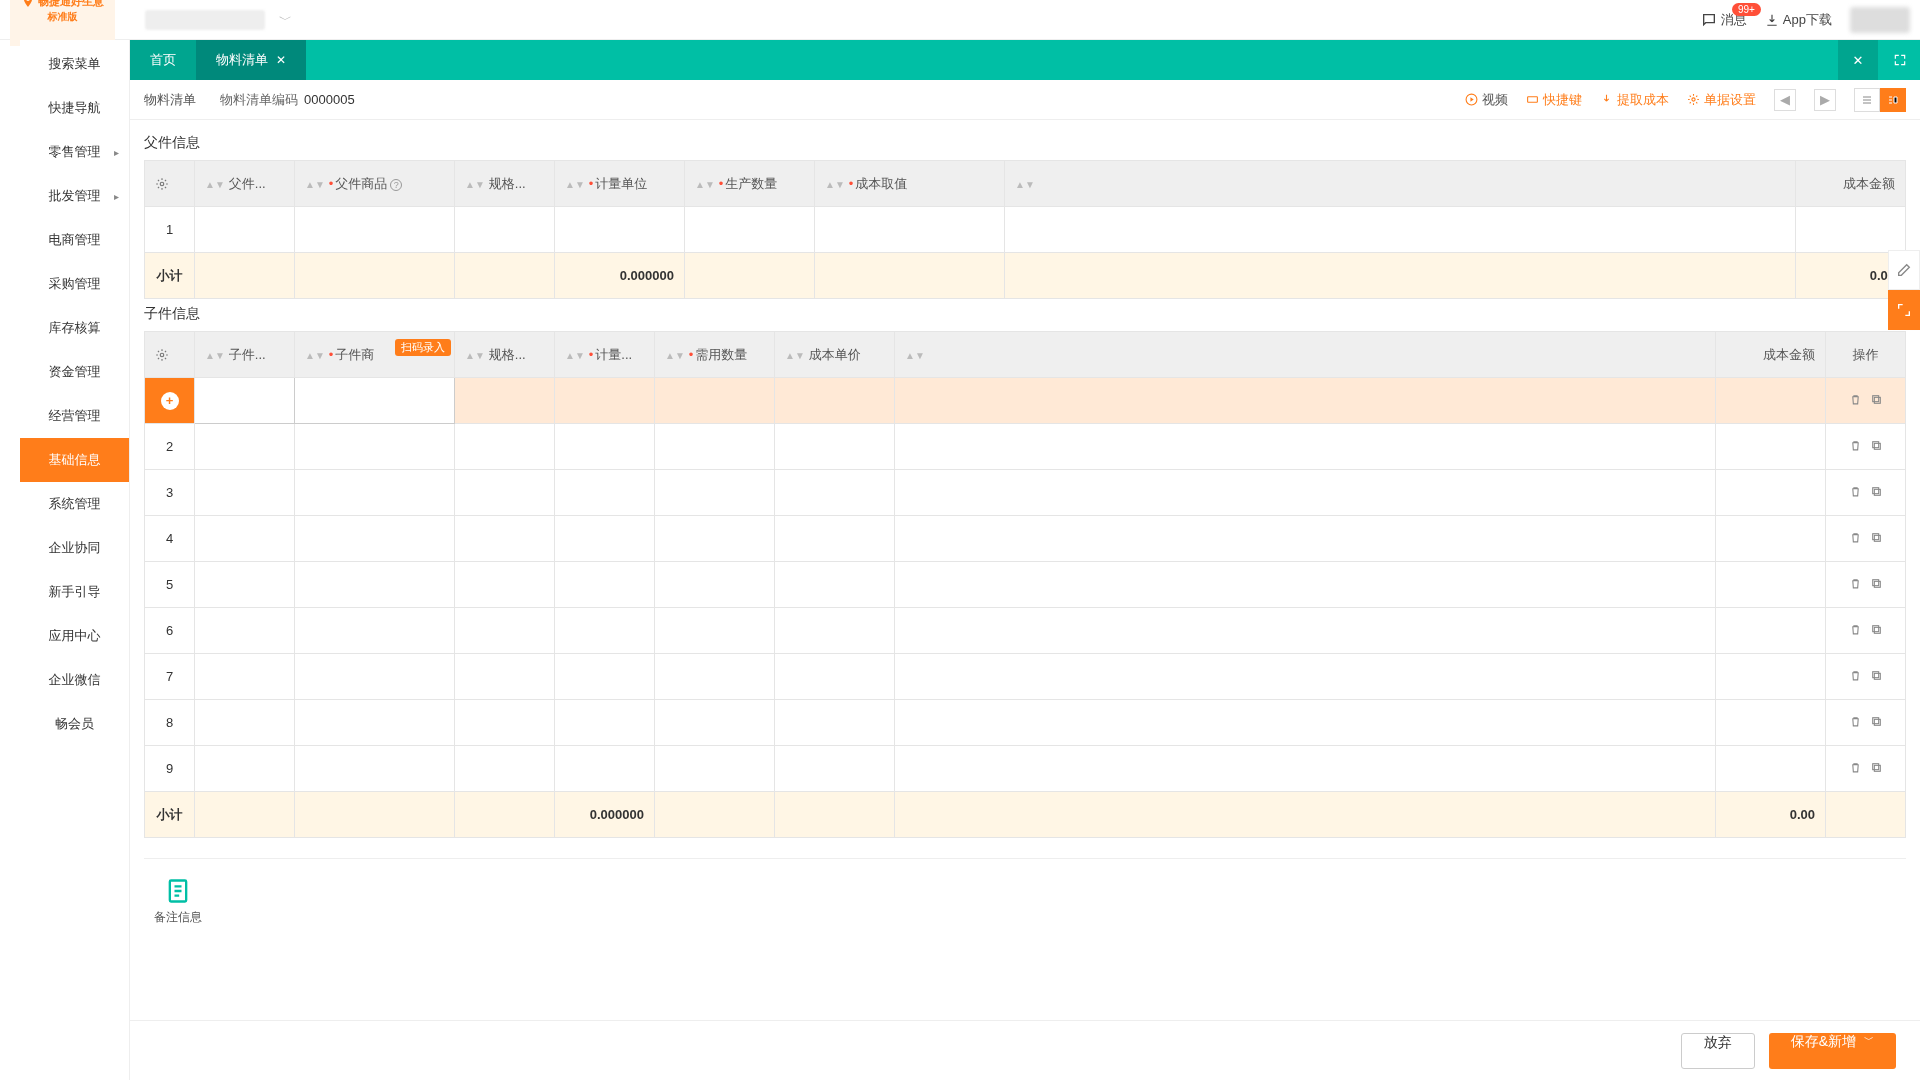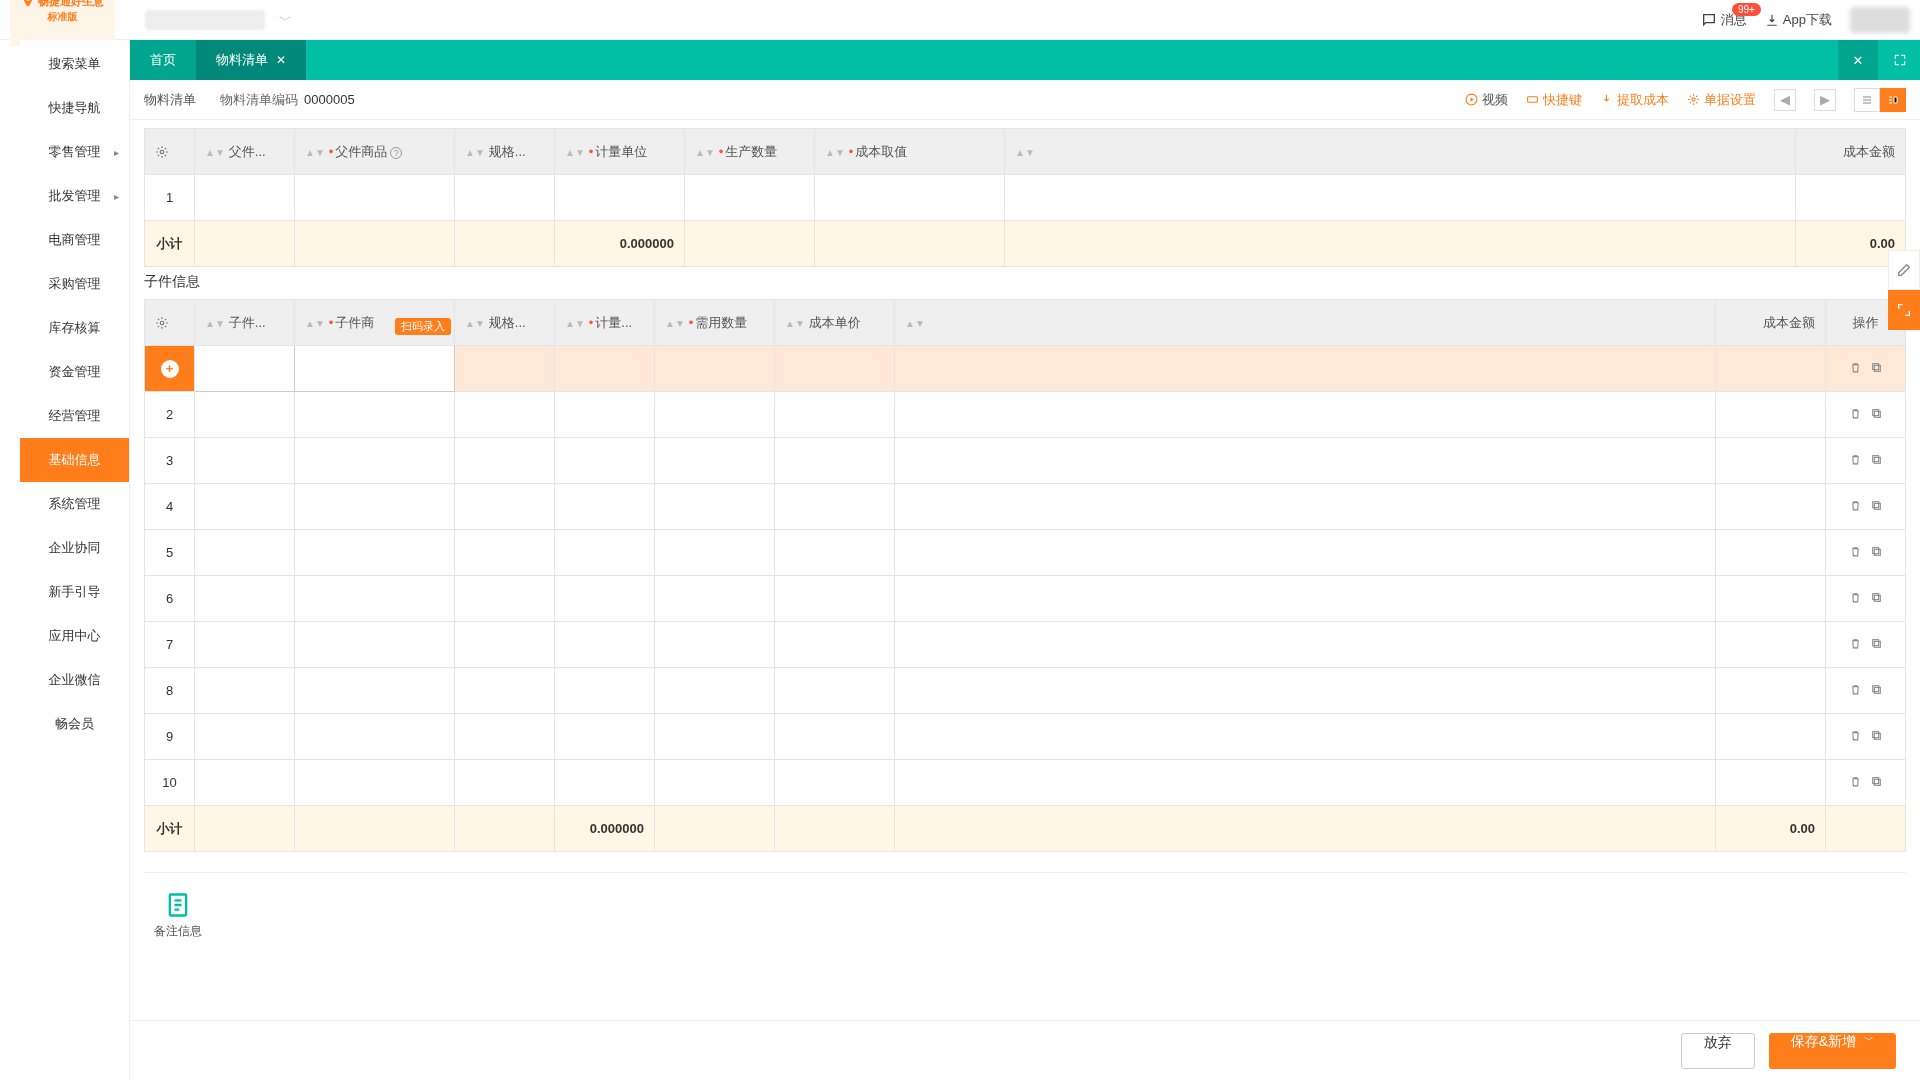--- a/index.html
+++ b/index.html
@@ -60,21 +60,21 @@
 .tbl th { background: #efefef; color: #555; position:relative;}
 .tbl .num-col { width: 50px; text-align: center; background: #efefef; }
 .tbl td.num-col{ background:#fff;}
 .tbl tr.subtotal td { background: #fff6e5; font-weight: bold; color: #333; }
 .tbl tr.subtotal td.num-col{ background:#fff6e5; color:#333;}
 .tbl th .sort{ color:#bbb; font-size:10px; margin-right:4px; display:inline-flex; flex-direction:column; line-height:6px;}
 .tbl th .dot{ color:#ff4f38; margin-right:2px;}
 .tbl th .help{ display:inline-block; width:12px;height:12px;border:1px solid #999;border-radius:50%;font-size:9px;line-height:11px;text-align:center;color:#999;margin-left:3px;}
 .tbl th.gear{ text-align:center;}
 .tbl td.right, .tbl th.right{ text-align:right;}
-.scan-badge{ position:absolute; top:18px; right:3px; background:#ff7d1a; color:#fff; font-size:11px; padding:1px 6px; border-radius:3px;}
+.scan-badge{ position:absolute; top:7px; right:3px; background:#ff7d1a; color:#fff; font-size:11px; padding:1px 6px; border-radius:3px;}
 
 
 .tbl.child tr.highlight td{ background:#ffe9d6; }
 .tbl.child tr.highlight td.num-col{ background:#ff7d1a; text-align:center;}
 .tbl.child tr.highlight td.num-col .plus{ display:inline-flex; width:18px;height:18px; border-radius:50%; background:#fff; color:#ff7d1a; align-items:center;justify-content:center; font-weight:bold;}
 .tbl.child tr.highlight td.editable{ background:#fff; border:1px solid #ccc;}
 .tbl.child th.op-col, .tbl.child td.op-col{ width:80px; text-align:center;}
 .tbl.child td.op-col{ color:#888;}
 .op-ico{ cursor:pointer; margin:0 4px; display:inline-block;}
 
@@ -218,20 +218,21 @@
             <svg width="14" height="12" viewBox="0 0 24 24">
                 <path stroke="#fff" stroke-width="2" d="M4 6h6M4 12h6M4 18h6M14 6h6v12h-6z"></path>
               </svg>
           </div>
         </div>
       </div>
     </div>
 
     <div class="content">
 
+      <div class="section-title">父件信息</div>
       <table class="tbl parent">
         <colgroup>
           <col style="width:50px">
             <col style="width:100px">
             <col style="width:160px">
             <col style="width:100px">
             <col style="width:130px">
             <col style="width:130px">
             <col style="width:190px">
             <col>
@@ -463,37 +464,20 @@
               <td></td>
               <td></td>
               <td class="right"></td>
               <td class="op-col"><span class="op-ico"><svg width="13" height="13" viewBox="0 0 24 24">
                     <path fill="none" stroke="#888" stroke-width="2" d="M6 7h12M9 7V5h6v2m-8 0l1 13h8l1-13"></path>
                   </svg></span><span class="op-ico"><svg width="13" height="13" viewBox="0 0 24 24">
                     <rect x="8" y="8" width="11" height="11" fill="none" stroke="#888" stroke-width="2"></rect>
                     <rect x="5" y="5" width="11" height="11" fill="none" stroke="#888" stroke-width="2"></rect>
                   </svg></span></td>
             </tr>
-            <tr>
-              <td class="num-col">10</td>
-              <td></td>
-              <td></td>
-              <td></td>
-              <td></td>
-              <td></td>
-              <td></td>
-              <td></td>
-              <td class="right"></td>
-              <td class="op-col"><span class="op-ico"><svg width="13" height="13" viewBox="0 0 24 24">
-                    <path fill="none" stroke="#888" stroke-width="2" d="M6 7h12M9 7V5h6v2m-8 0l1 13h8l1-13"></path>
-                  </svg></span><span class="op-ico"><svg width="13" height="13" viewBox="0 0 24 24">
-                    <rect x="8" y="8" width="11" height="11" fill="none" stroke="#888" stroke-width="2"></rect>
-                    <rect x="5" y="5" width="11" height="11" fill="none" stroke="#888" stroke-width="2"></rect>
-                  </svg></span></td>
-            </tr>
           </tbody>
         <tfoot>
             <tr class="subtotal">
           <td class="num-col">小计</td>
           <td></td>
               <td></td>
               <td></td>
           <td class="right">0.000000</td>
           <td></td>
               <td></td>

